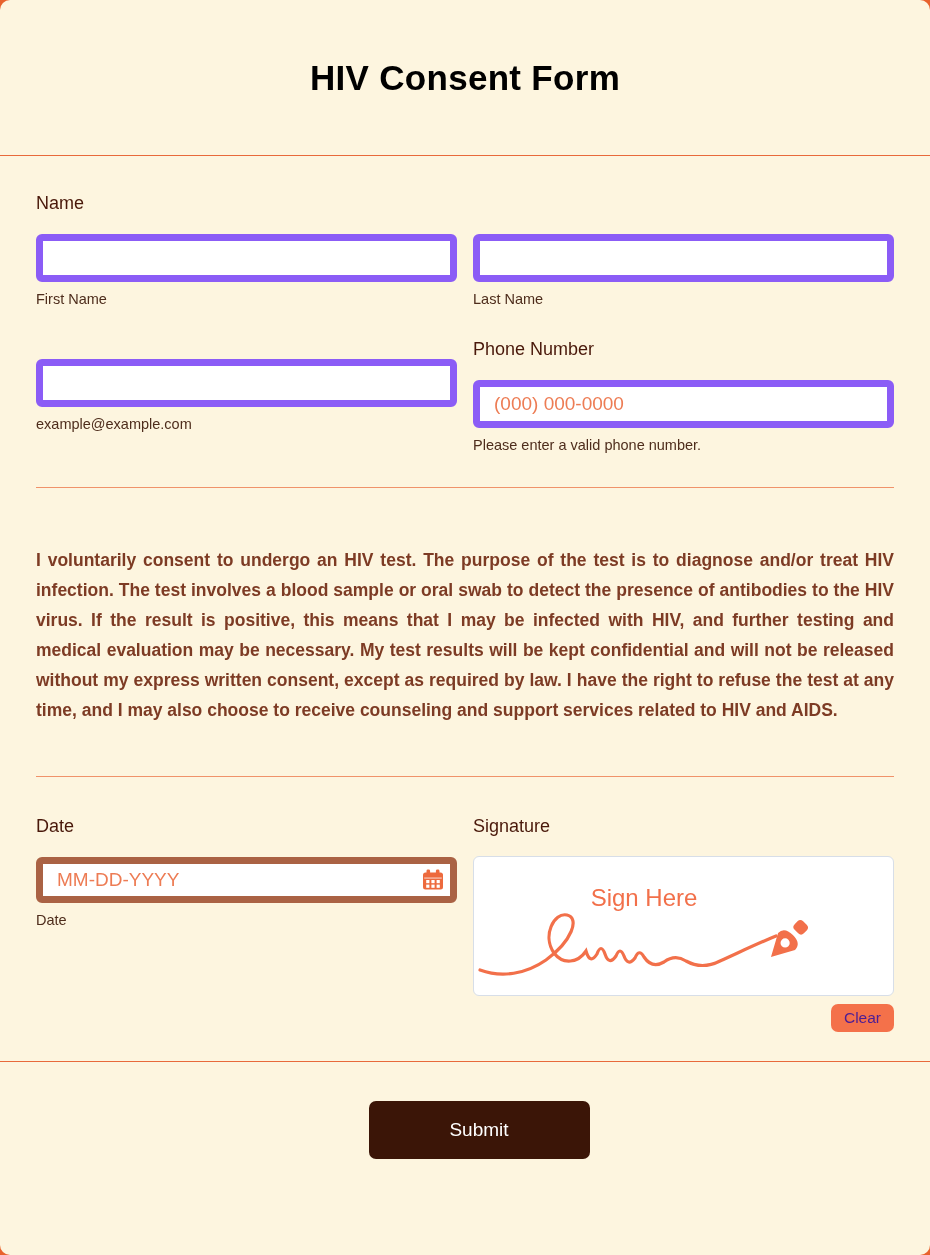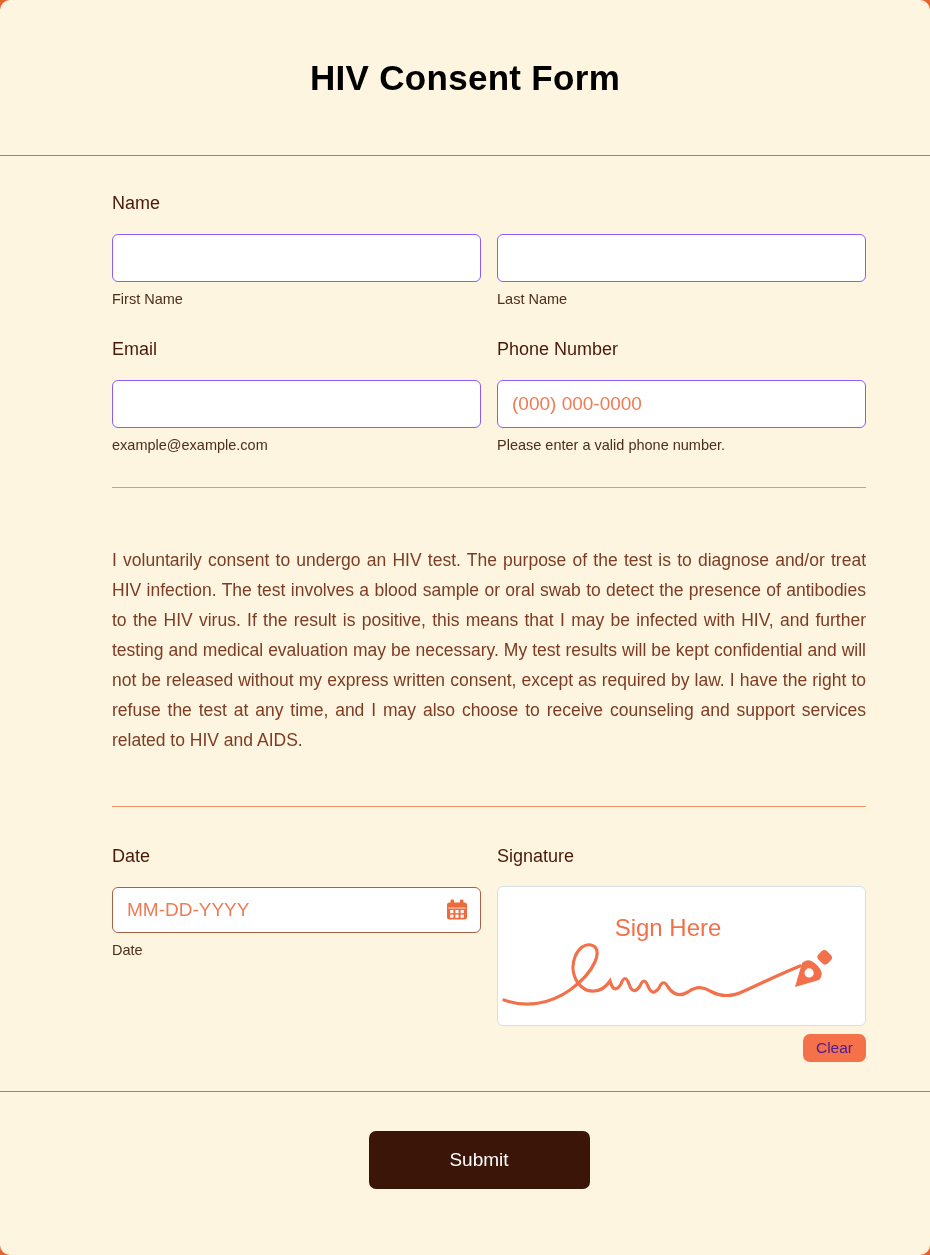--- a/index.html
+++ b/index.html
@@ -16,51 +16,52 @@
     display: flex; flex-direction: column;
   }
   .header {
     height: 156px; flex: none;
     display: flex; align-items: center; justify-content: center;
     border-bottom: 1px solid #e8693a;
   }
   .title {
     font-size: 35px; font-weight: 700; color: #000000; letter-spacing: 0.3px;
   }
-  .content { padding: 0 64px; flex: none; margin-left: 48px; }
+  .content { padding: 0 36px; flex: none; }
   .row2 { display: grid; grid-template-columns: 1fr 1fr; column-gap: 16px; }
   .field-label {
     font-size: 18px; font-weight: 500; color: #49180a; line-height: 21px;
   }
   .mt-name { margin-top: 37px; }
   .mt-emailrow { margin-top: 31px; }
   input.text {
     width: 100%; height: 48px;
     margin-top: 20px;
-    border: 1px solid #8b5cf6; border-radius: 6px;
+    border: 7px solid #8b5cf6; border-radius: 6px;
     background: #ffffff;
     padding: 0 14px;
     font-family: "Liberation Sans", sans-serif;
     font-size: 19px; color: #49180a;
     outline: none;
   }
   input::placeholder { color: #ed7c54; opacity: 1; }
   .sublabel {
     font-size: 14.5px; color: #4e2d1c; margin-top: 9px; line-height: 17px;
   }
   hr.inset {
     border: none; border-top: 1px solid #f0926a;
     margin: 33px 0 0 0;
   }
   hr.inset2 { margin-top: 51px; }
   .paragraph {
     margin-top: 57px;
     font-size: 17.5px; line-height: 30px;
     text-align: justify;
     color: #7d3b24;
+    font-weight: bold;
   }
   .mt-daterow { margin-top: 39px; }
   .date-wrap { position: relative; }
   input.date {
     height: 46px; border-color: #aa6244; padding-right: 46px;
   }
   .cal-icon {
     position: absolute; right: 13px; top: 32px;
     width: 22px; height: 22px; cursor: pointer;
   }
@@ -115,21 +116,20 @@
         <div class="sublabel">First Name</div>
       </div>
       <div>
         <input class="text" type="text" value="" style="">
         <div class="sublabel">Last Name</div>
       </div>
     </div>
 
     <div class="row2 mt-emailrow">
       <div>
-        <div class="field-label">Email</div>
         <input class="text" type="text" value="" style="">
         <div class="sublabel">example@example.com</div>
       </div>
       <div>
         <div class="field-label">Phone Number</div>
         <input class="text" type="text" placeholder="(000) 000-0000" style="">
         <div class="sublabel">Please enter a valid phone number.</div>
       </div>
     </div>
 

